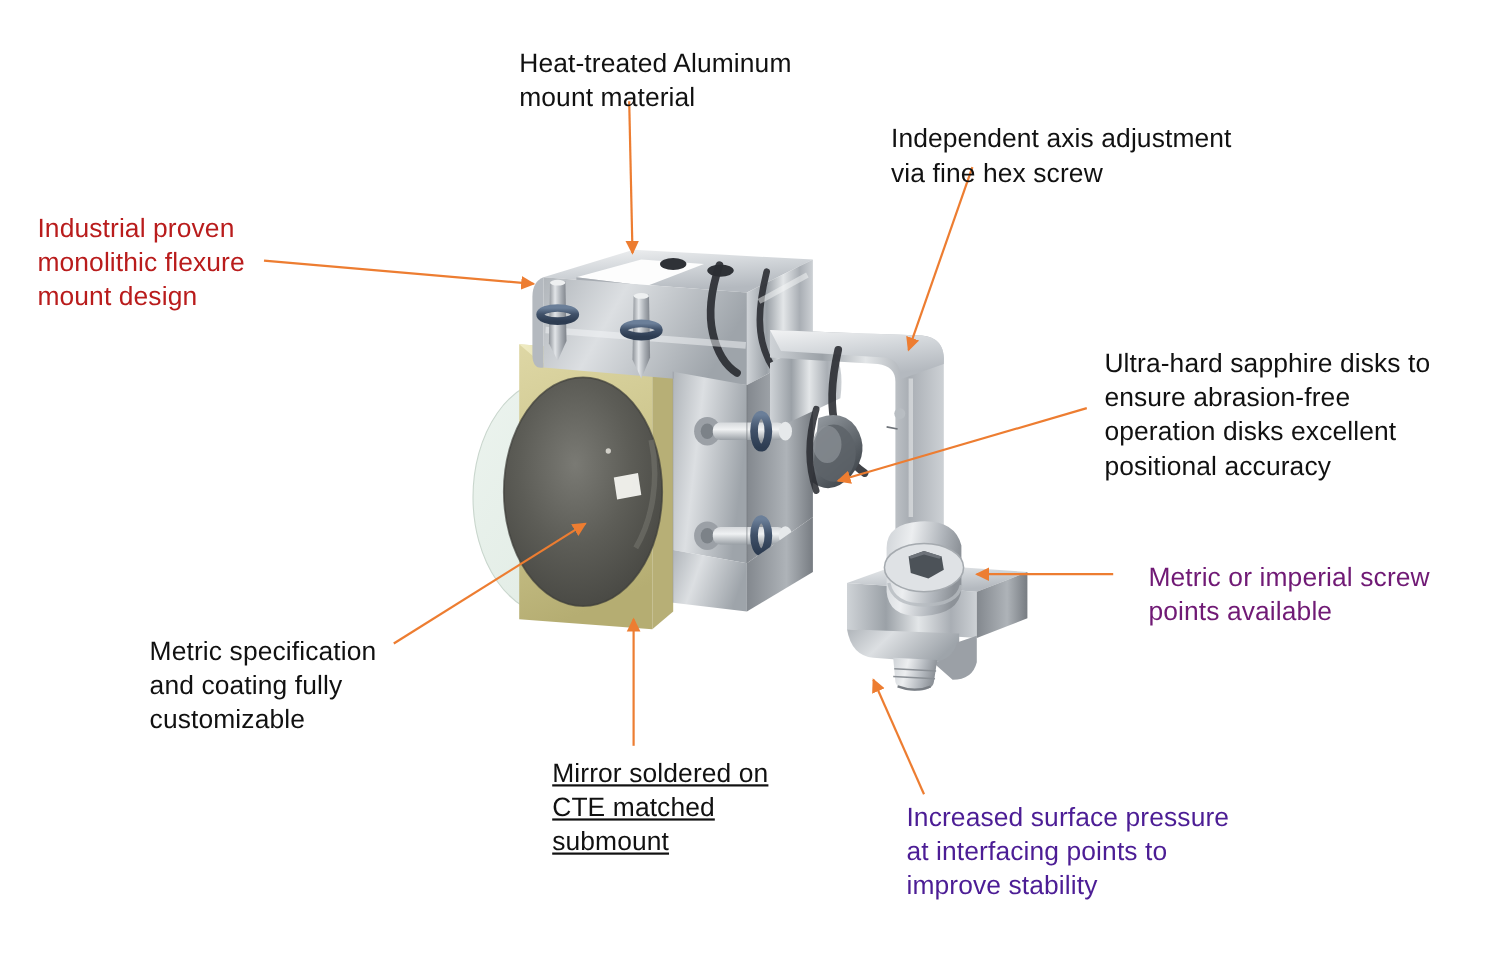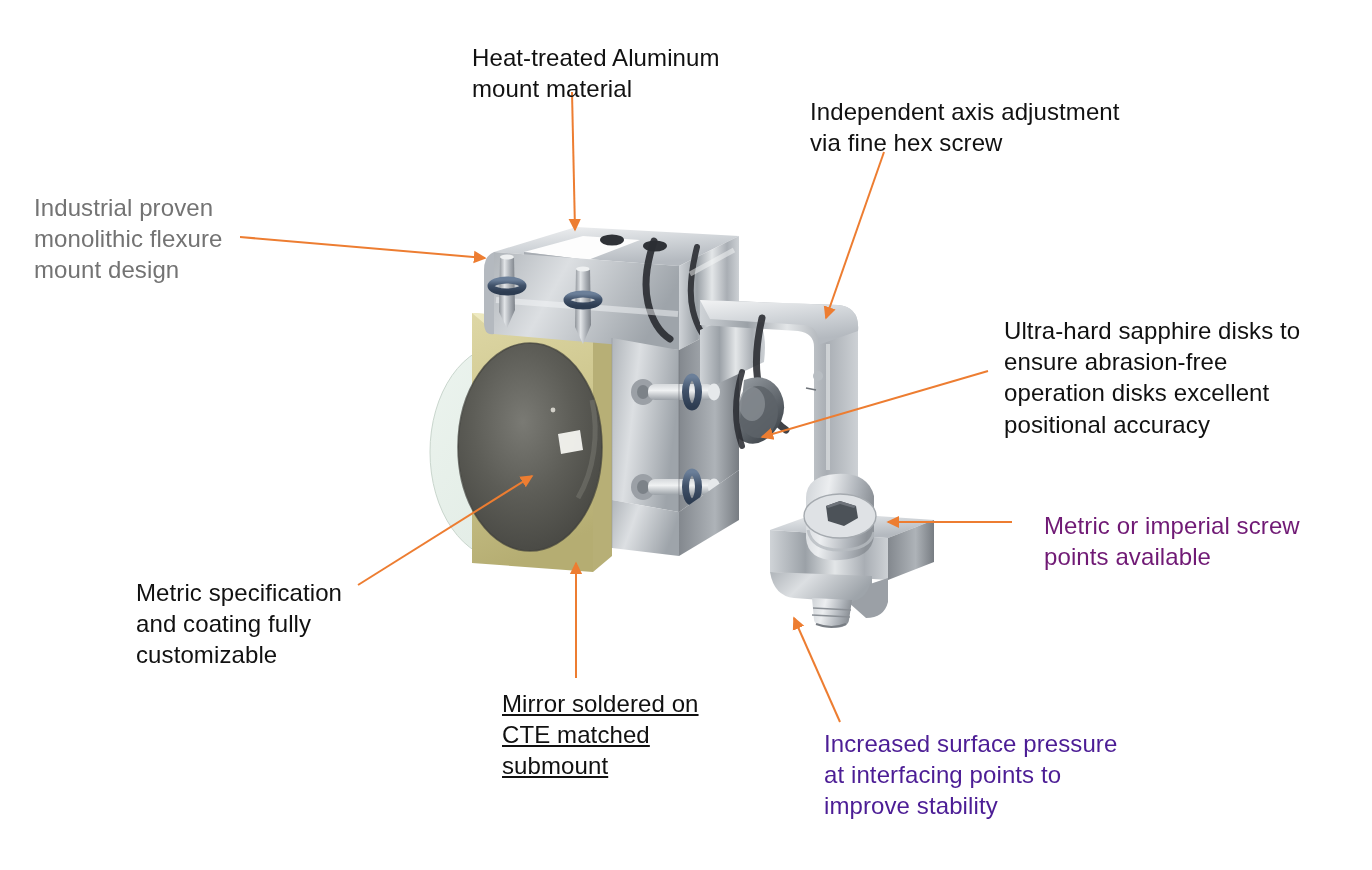--- a/index.html
+++ b/index.html
@@ -267,23 +267,23 @@
         <path d="M1012,522 Q950,522 888,522" stroke="#ED7D31"></path>
         <path d="M358,585 Q445,530.5 532,476" stroke="#ED7D31"></path>
         <path d="M576,678 Q576,620.5 576,563" stroke="#ED7D31"></path>
         <path d="M840,722 Q817,670 794,618" stroke="#ED7D31"></path>
       </g>
   </svg>
 
   <div id="callout-layer">
       <div class="callout" style="left: 472px; top: 42px; color: rgb(17, 17, 17);">Heat-treated Aluminum
 mount material</div>
-      <div class="callout" style="left: 810px; top: 96px; color: rgb(17, 17, 17);">Independent axis adjustment
+      <div class="callout" style="left: 810px; top: 111px; color: rgb(17, 17, 17);">Independent axis adjustment
 via fine hex screw</div>
-      <div class="callout" style="left: 34px; top: 192px; color: #737373;">Industrial proven
+      <div class="callout" style="left: 34px; top: 192px; color: #b91c1c;">Industrial proven
 monolithic flexure
 mount design</div>
       <div class="callout" style="left: 1004px; top: 315px; color: rgb(17, 17, 17);">Ultra-hard sapphire disks to
 ensure abrasion-free
 operation disks excellent
 positional accuracy</div>
       <div class="callout" style="left: 1032px; top: 510px; color: #701a75; margin-left: 12px;">Metric or imperial screw
 points available</div>
       <div class="callout" style="left: 136px; top: 577px; color: rgb(17, 17, 17);">Metric specification
 and coating fully

